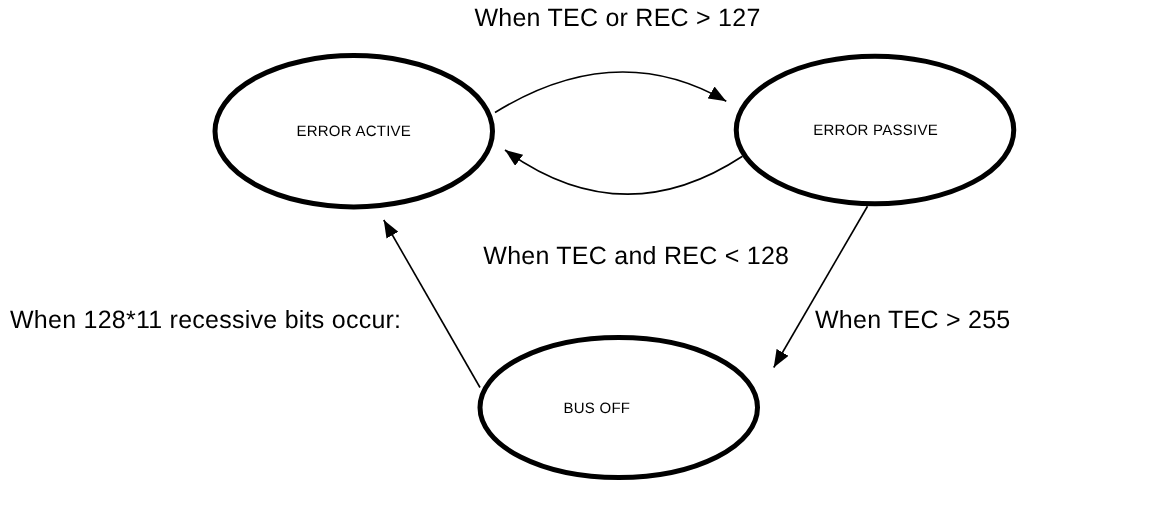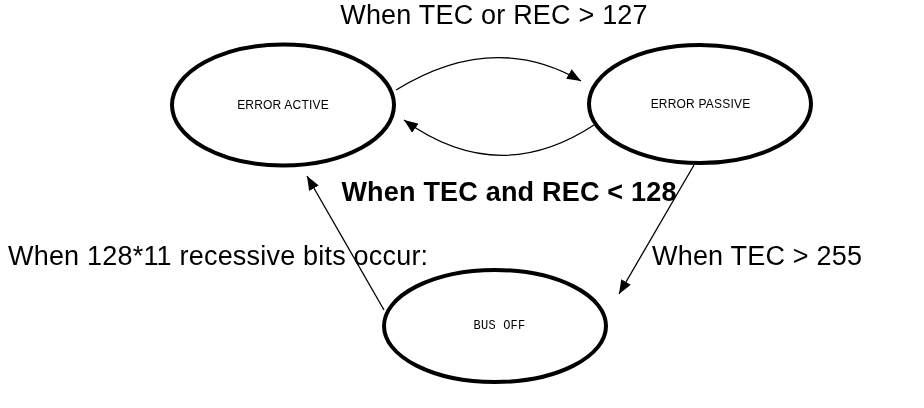--- a/index.html
+++ b/index.html
@@ -28,31 +28,31 @@
     display: flex;
     align-items: center;
     justify-content: center;
     font-size: 12px;
     letter-spacing: 0.2px;
     white-space: nowrap;
     color: #000000;
   }
   .state-label.active  { left: 171px; top: 45px;  width: 224px; height: 120px; }
   .state-label.passive { left: 588px; top: 44px;  width: 225px; height: 120px; text-align: right; }
-  .state-label.busoff  { left: 387px; top: 269px; width: 225px; height: 113px; font-family: Liberation Mono, monospace; }
+  .state-label.busoff  { left: 365px; top: 269px; width: 225px; height: 113px; }
   .edge-label {
     position: absolute;
-    font-size: 27px;
+    font-size: 20px;
     letter-spacing: 0.2px;
     white-space: nowrap;
     line-height: 24px;
     color: #000000;
   }
   .edge-label.top   { left: 494px; top: 3px;   transform: translateX(-50%); }
-  .edge-label.mid   { left: 509px; top: 180px; transform: translateX(-50%); font-weight: bold; }
+  .edge-label.mid   { left: 509px; top: 193px; transform: translateX(-50%); }
   .edge-label.left  { left: 8px;   top: 244px; }
   .edge-label.right { left: 652px; top: 244px; }
 </style>
 </head>
 <body>
 
 <div class="canvas">
 
   <svg class="diagram-svg" viewBox="0 0 924 408" aria-hidden="true">
     <defs>

